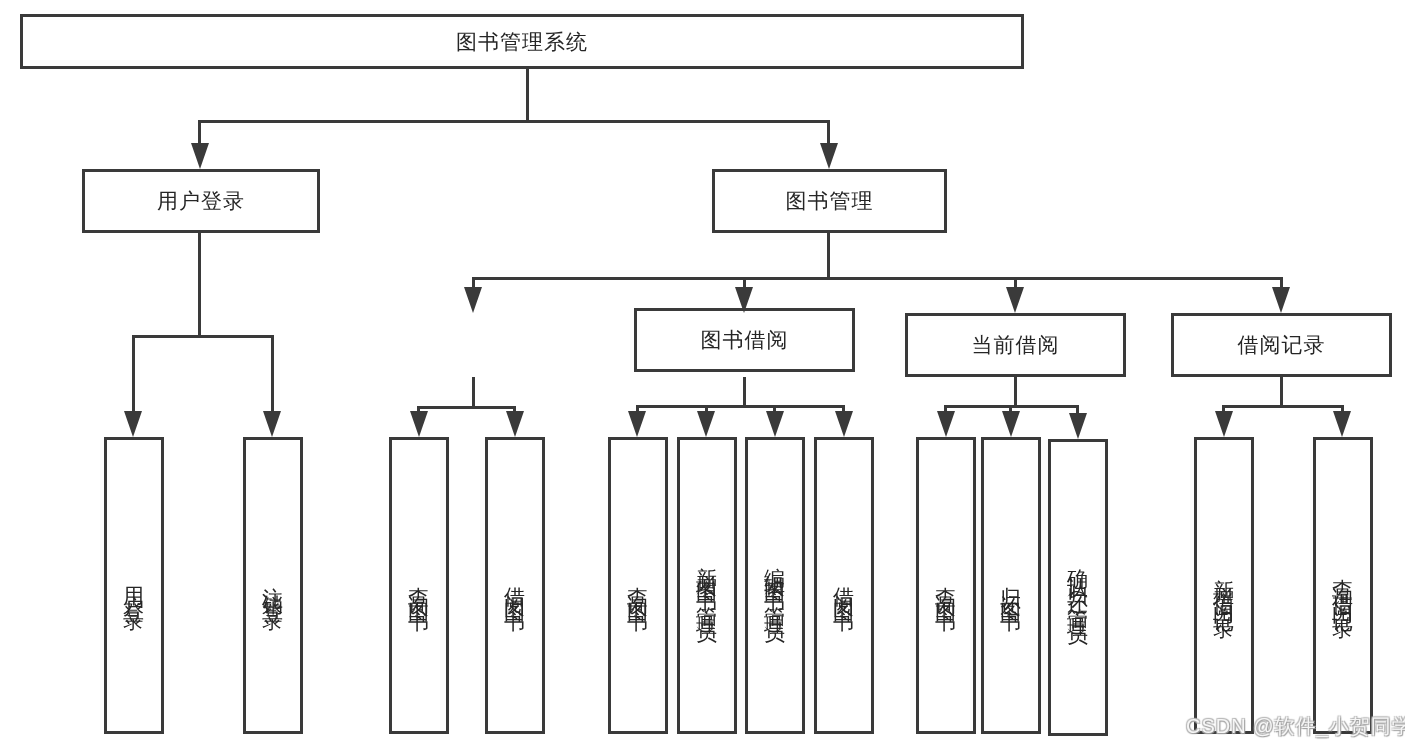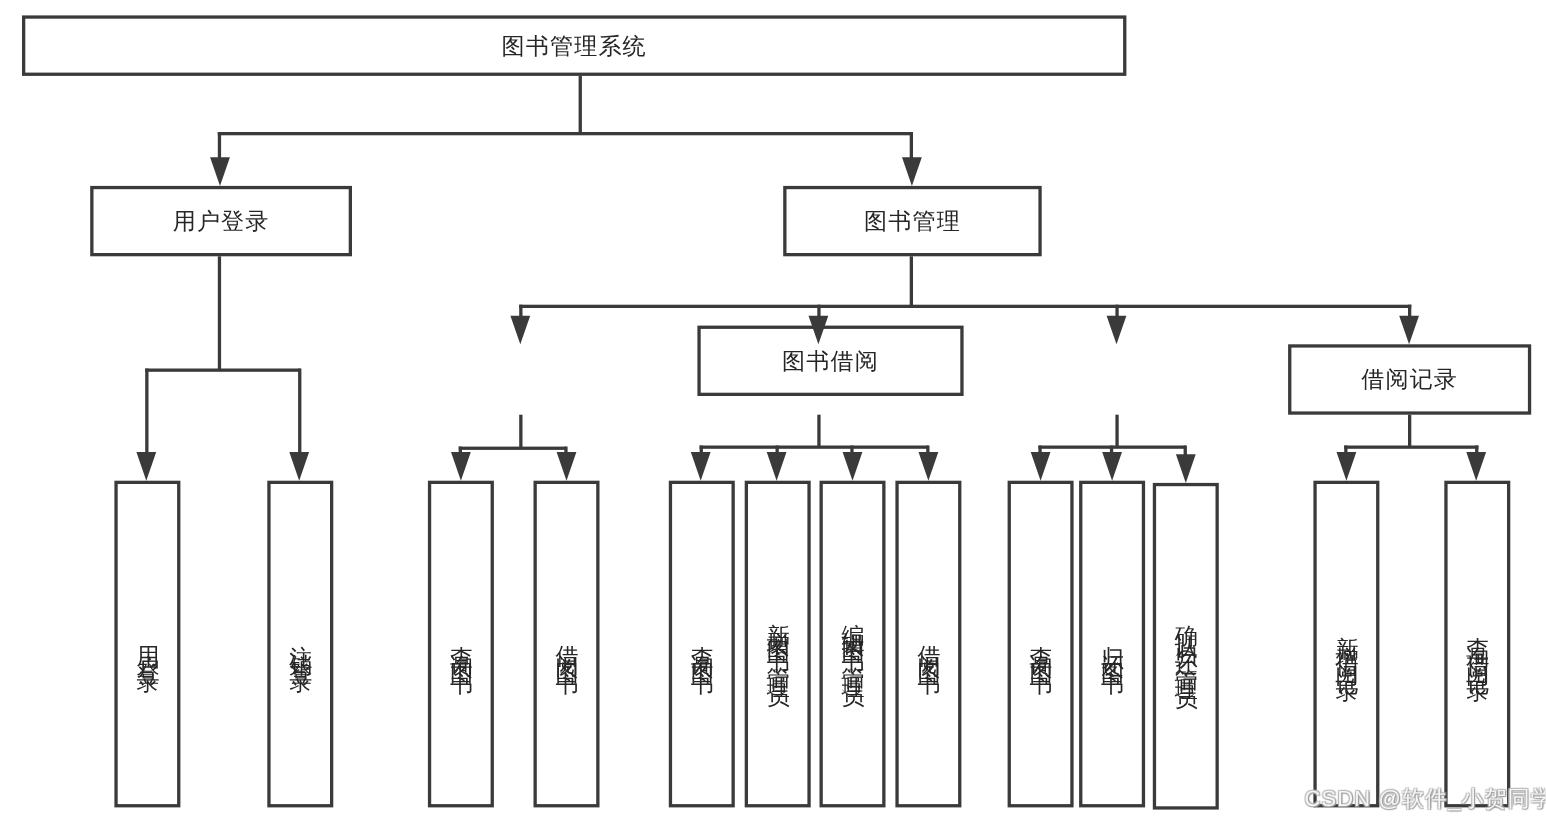--- a/index.html
+++ b/index.html
@@ -48,22 +48,25 @@
     <span class="hlabel">图书管理系统</span>
   </div>
 
   <div class="box" style="left:82px;top:169px;width:238px;height:64px">
     <span class="hlabel">用户登录</span>
   </div>
   <div class="box" style="left:712px;top:169px;width:235px;height:64px">
     <span class="hlabel">图书管理</span>
   </div>
 
-  <div class="box" style="left:634px;top:296px;width:242px;height:64px">
+  <div class="box" style="left:634px;top:308px;width:221px;height:64px">
     <span class="hlabel">图书借阅</span>
+  </div>
+  <div class="box" style="left:905px;top:313px;width:221px;height:64px">
+    <span class="hlabel">当前借阅</span>
   </div>
   <div class="box" style="left:1171px;top:313px;width:221px;height:64px">
     <span class="hlabel">借阅记录</span>
   </div>
 
   <div class="box" style="left:104px;top:437px;width:60px;height:297px">
     <span class="vtext">用户登录</span>
   </div>
   <div class="box" style="left:243px;top:437px;width:60px;height:297px">
     <span class="vtext">注销登录</span>

